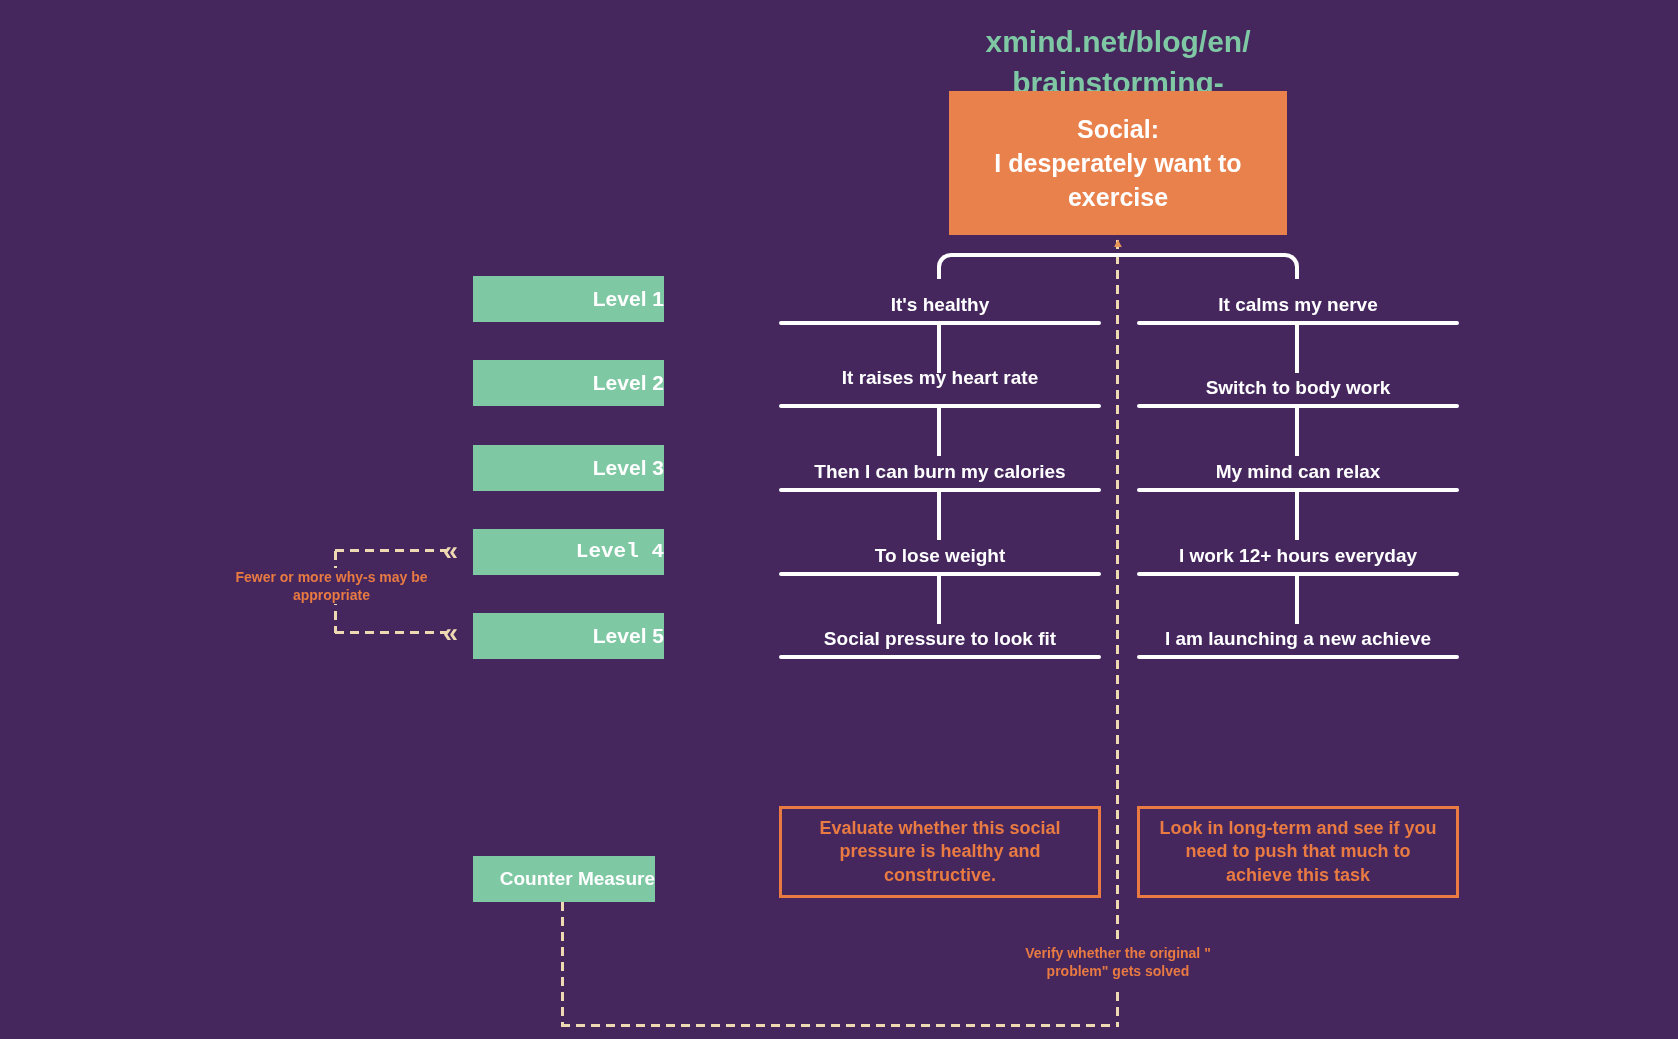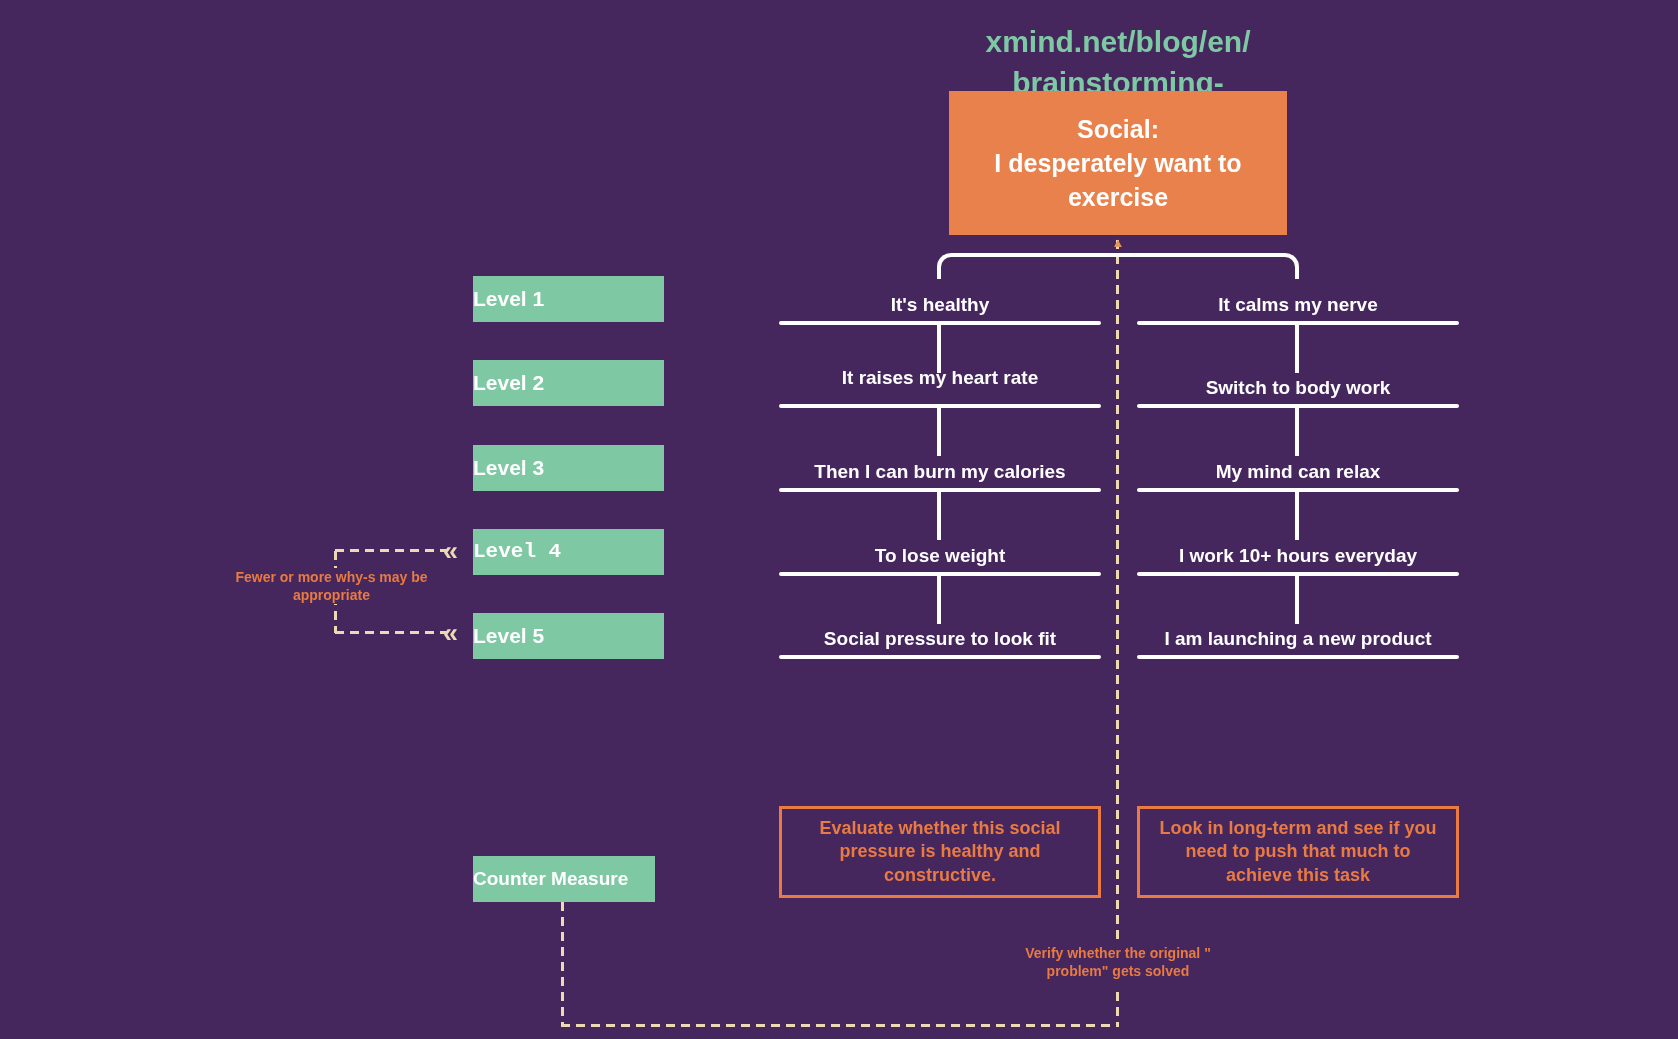--- a/index.html
+++ b/index.html
@@ -20,23 +20,23 @@
   
   .issue-box{left:949px; top:91px; width:338px; height:144px; background:var(--orange-fill);
     color:var(--white); font-size:25px; line-height:34px; text-align:center;
     display:flex; flex-direction:column; justify-content:center; padding:0 18px; box-sizing:border-box;}
   
   .bracket{left:937px; top:253px; width:362px; height:26px;
     border-top:4px solid var(--white); border-left:4px solid var(--white); border-right:4px solid var(--white);
     border-radius:14px 14px 0 0; box-sizing:border-box;}
   
   .lvl-box{left:473px; width:191px; height:46px; background:var(--teal);
-    color:var(--white); font-size:21px; line-height:46px; text-align:left;}
+    color:var(--white); font-size:21px; line-height:46px; text-align:right;}
   .cm-box{left:473px; top:856px; width:182px; height:46px; background:var(--teal);
-    color:var(--white); font-size:19px; line-height:46px; text-align:left;}
+    color:var(--white); font-size:19px; line-height:46px; text-align:right;}
   
   .why-text{width:322px; height:26px; color:var(--white); font-size:19px;
     line-height:26px; text-align:center; white-space:nowrap;}
   .why-text.l{left:779px;} .why-text.r{left:1137px;}
   .underline{width:322px; height:4px; background:var(--white); border-radius:2px;}
   .underline.l{left:779px;} .underline.r{left:1137px;}
   .conn{width:4px; height:52px; background:var(--white);}
   .conn.l{left:937px;} .conn.r{left:1295px;}
   
   .dash-v{width:3px; background:repeating-linear-gradient(180deg,var(--cream) 0 9px,transparent 9px 15px);}
@@ -95,28 +95,28 @@
 
   <div class="abs why-text l" style="top:459px;">Then I can burn my calories</div>
   <div class="abs underline l" style="top:488px;"></div>
   <div class="abs why-text r" style="top:459px;">My mind can relax</div>
   <div class="abs underline r" style="top:488px;"></div>
   <div class="abs conn l" style="top:488px;"></div>
   <div class="abs conn r" style="top:488px;"></div>
 
   <div class="abs why-text l" style="top:543px;">To lose weight</div>
   <div class="abs underline l" style="top:572px;"></div>
-  <div class="abs why-text r" style="top:543px;">I work 10+ hours everyday</div>
+  <div class="abs why-text r" style="top:543px;">I work 12+ hours everyday</div>
   <div class="abs underline r" style="top:572px;"></div>
   <div class="abs conn l" style="top:572px;"></div>
   <div class="abs conn r" style="top:572px;"></div>
 
   <div class="abs why-text l" style="top:626px;">Social pressure to look fit</div>
   <div class="abs underline l" style="top:655px;"></div>
-  <div class="abs why-text r" style="top:626px;">I am launching a new product</div>
+  <div class="abs why-text r" style="top:626px;">I am launching a new achieve</div>
   <div class="abs underline r" style="top:655px;"></div>
 
   <div class="abs dash-h" style="left:335px; top:549px; width:112px;"></div>
   <div class="abs dash-v" style="left:334px; top:551px; height:82px;"></div>
   <div class="abs dash-h" style="left:335px; top:631px; width:112px;"></div>
   <div class="abs arrowhead" style="left:443px; top:538px;">«</div>
   <div class="abs arrowhead" style="left:443px; top:620px;">«</div>
   <div class="abs note note-levels">Fewer or more why-s may be appropriate</div>
 
   <div class="abs cm-box">Counter Measure</div>

